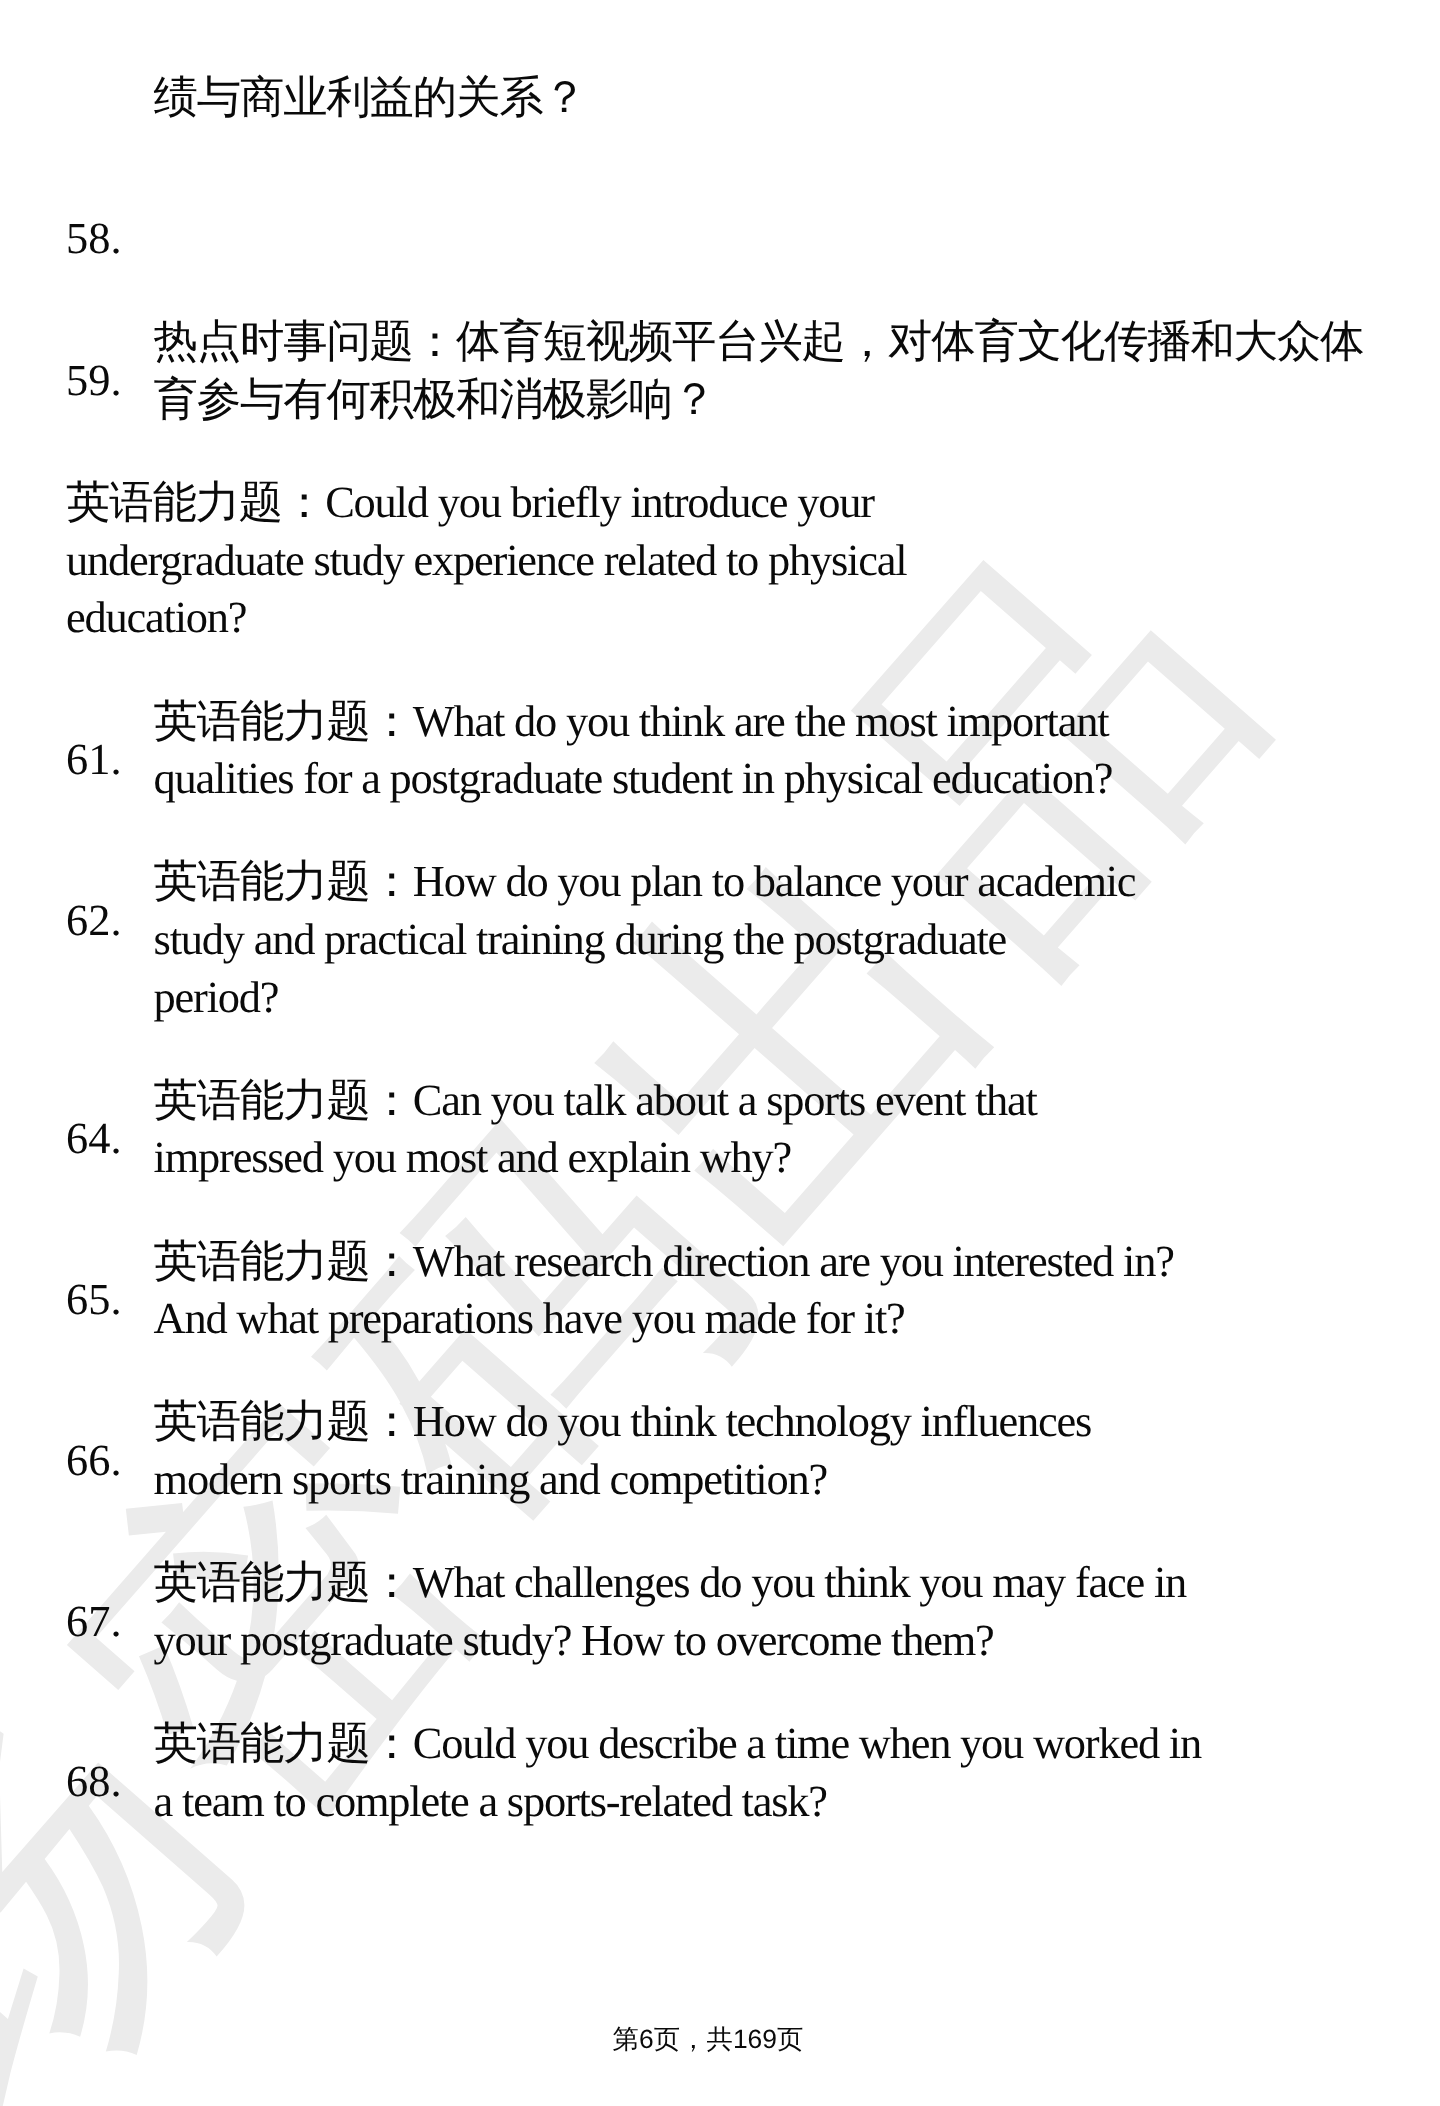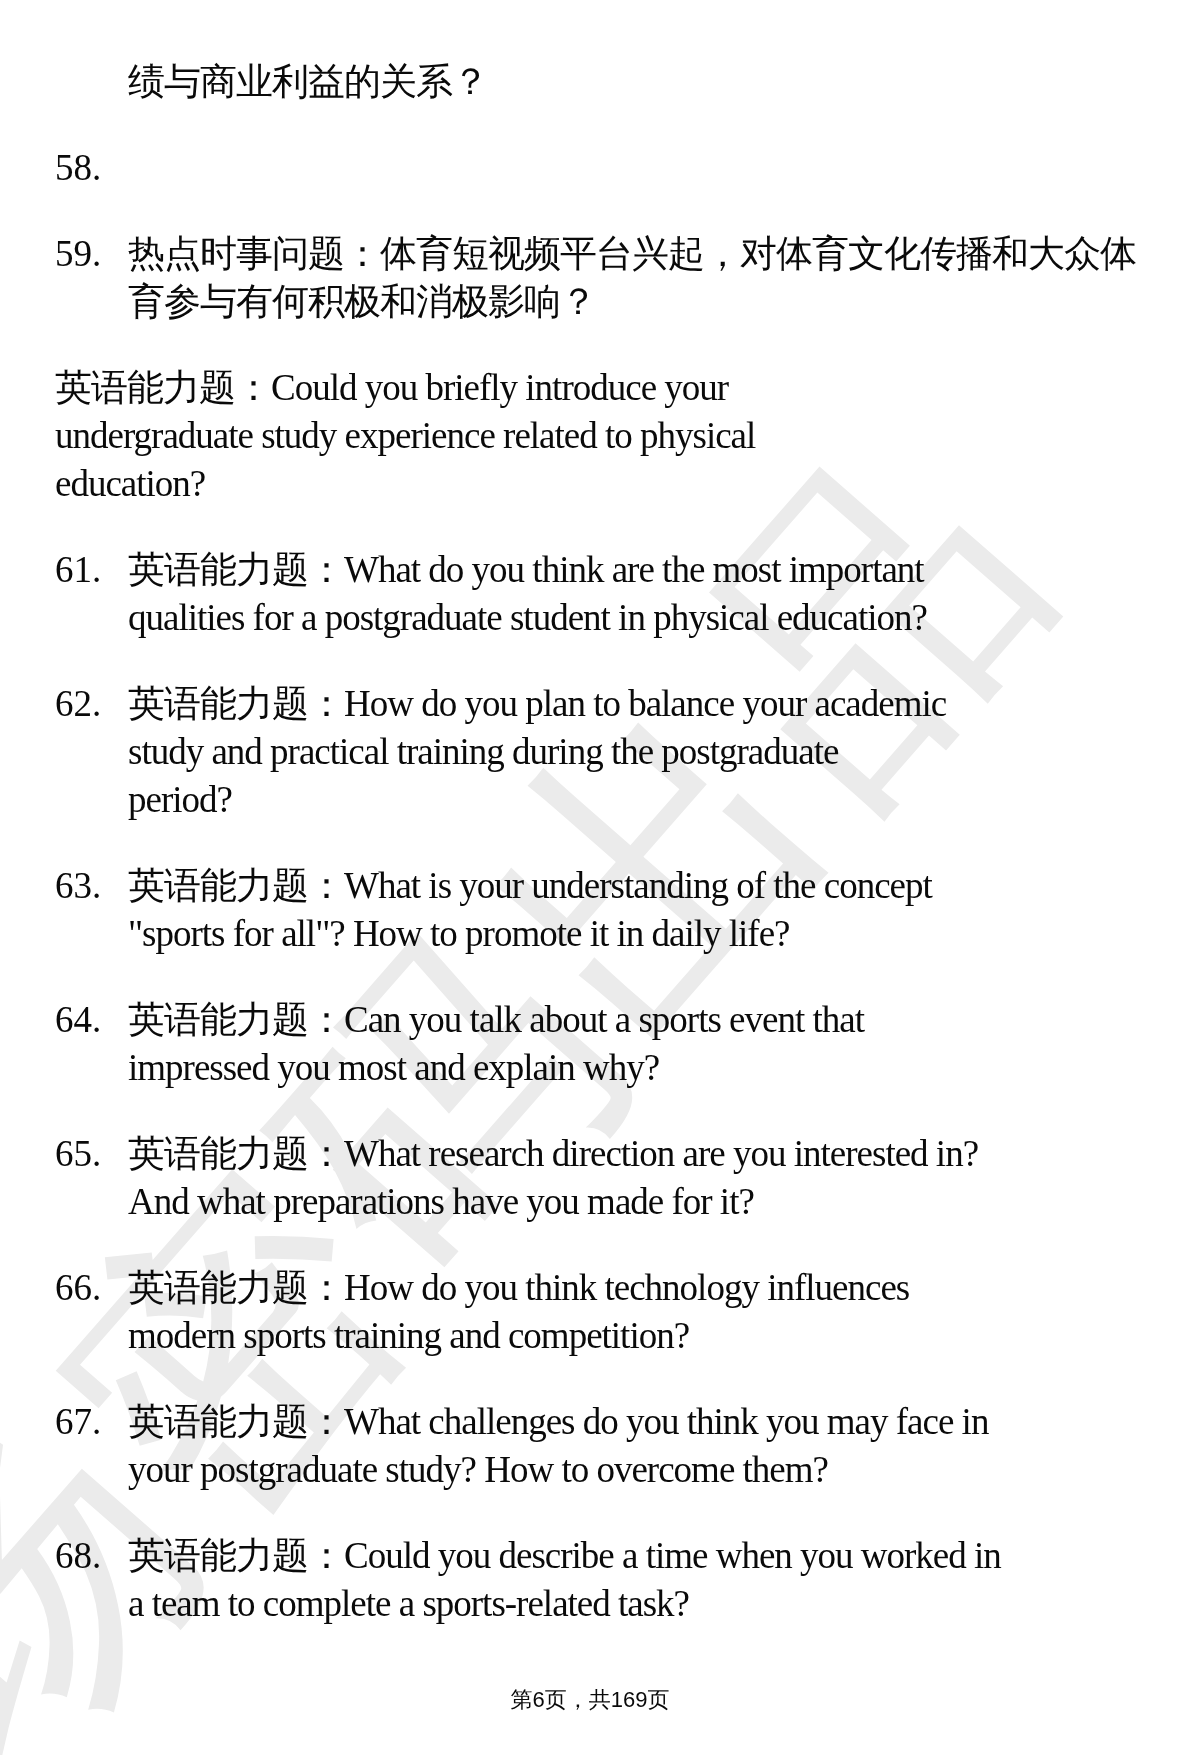--- a/index.html
+++ b/index.html
@@ -29,20 +29,21 @@
     width: 1145px;
     z-index: 1;
     font-family: Liberation Serif, serif;
   }
   .item { display: flex; margin-bottom: 38px; }
   .num {
     flex: none;
     width: 73px;
     font-size: 37px;
     line-height: 48px;
+    margin-top: 32px;
   }
   .text { flex: none; }
   .line {
     font-size: 37px;
     line-height: 48px;
     letter-spacing: -1px;
     white-space: nowrap;
   }
   .footer {
     position: absolute;
@@ -97,27 +98,20 @@
 
   <div class="item">
     <div class="num">62.</div>
     <div class="text">
         <div class="line">英语能力题：How do you plan to balance your academic</div>
         <div class="line">study and practical training during the postgraduate</div>
         <div class="line">period?</div>
       </div>
   </div>
 
-  <div class="item">
-    <div class="num">63.</div>
-    <div class="text">
-        <div class="line">英语能力题：What is your understanding of the concept</div>
-        <div class="line">"sports for all"? How to promote it in daily life?</div>
-      </div>
-  </div>
 
   <div class="item">
     <div class="num">64.</div>
     <div class="text">
         <div class="line">英语能力题：Can you talk about a sports event that</div>
         <div class="line">impressed you most and explain why?</div>
       </div>
   </div>
 
   <div class="item">

